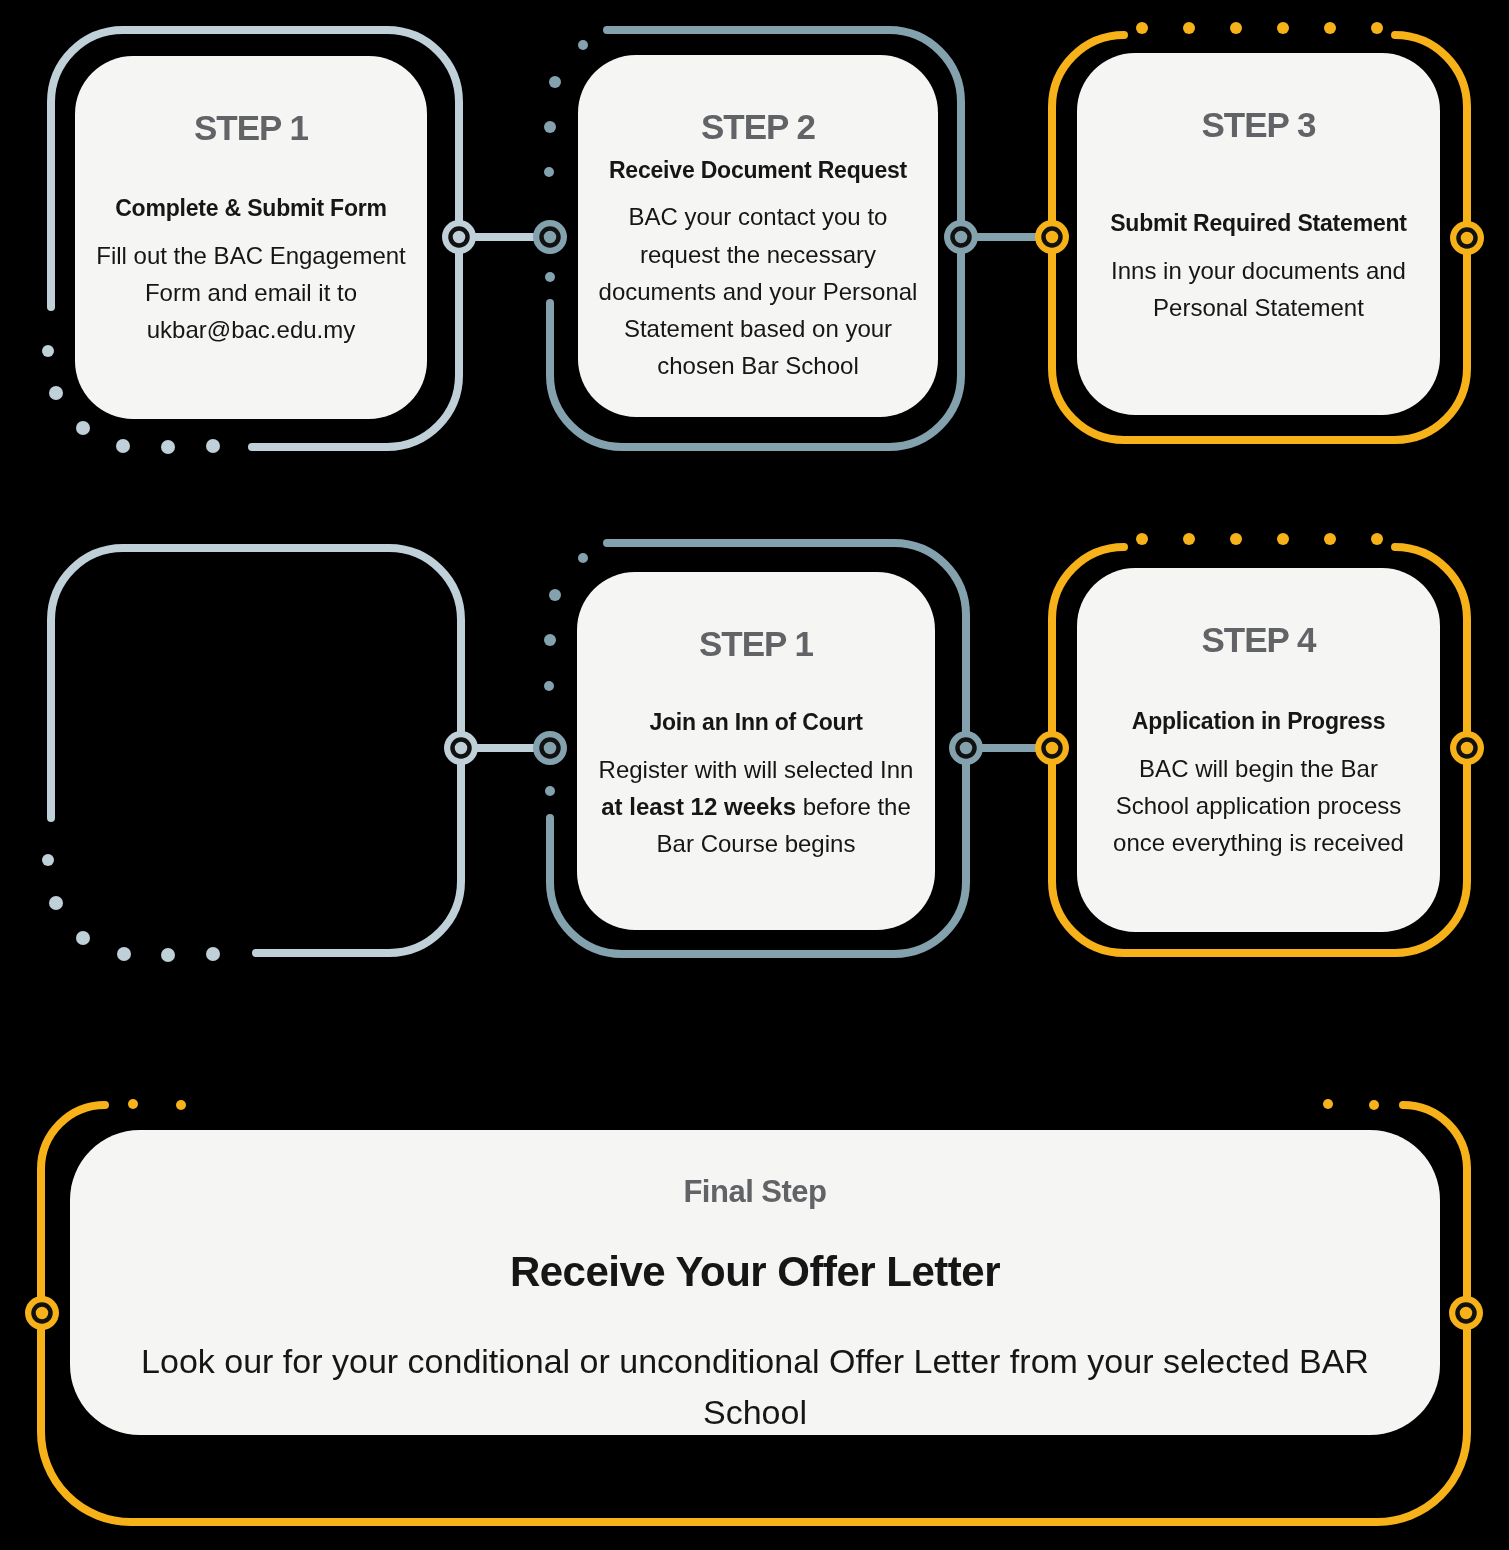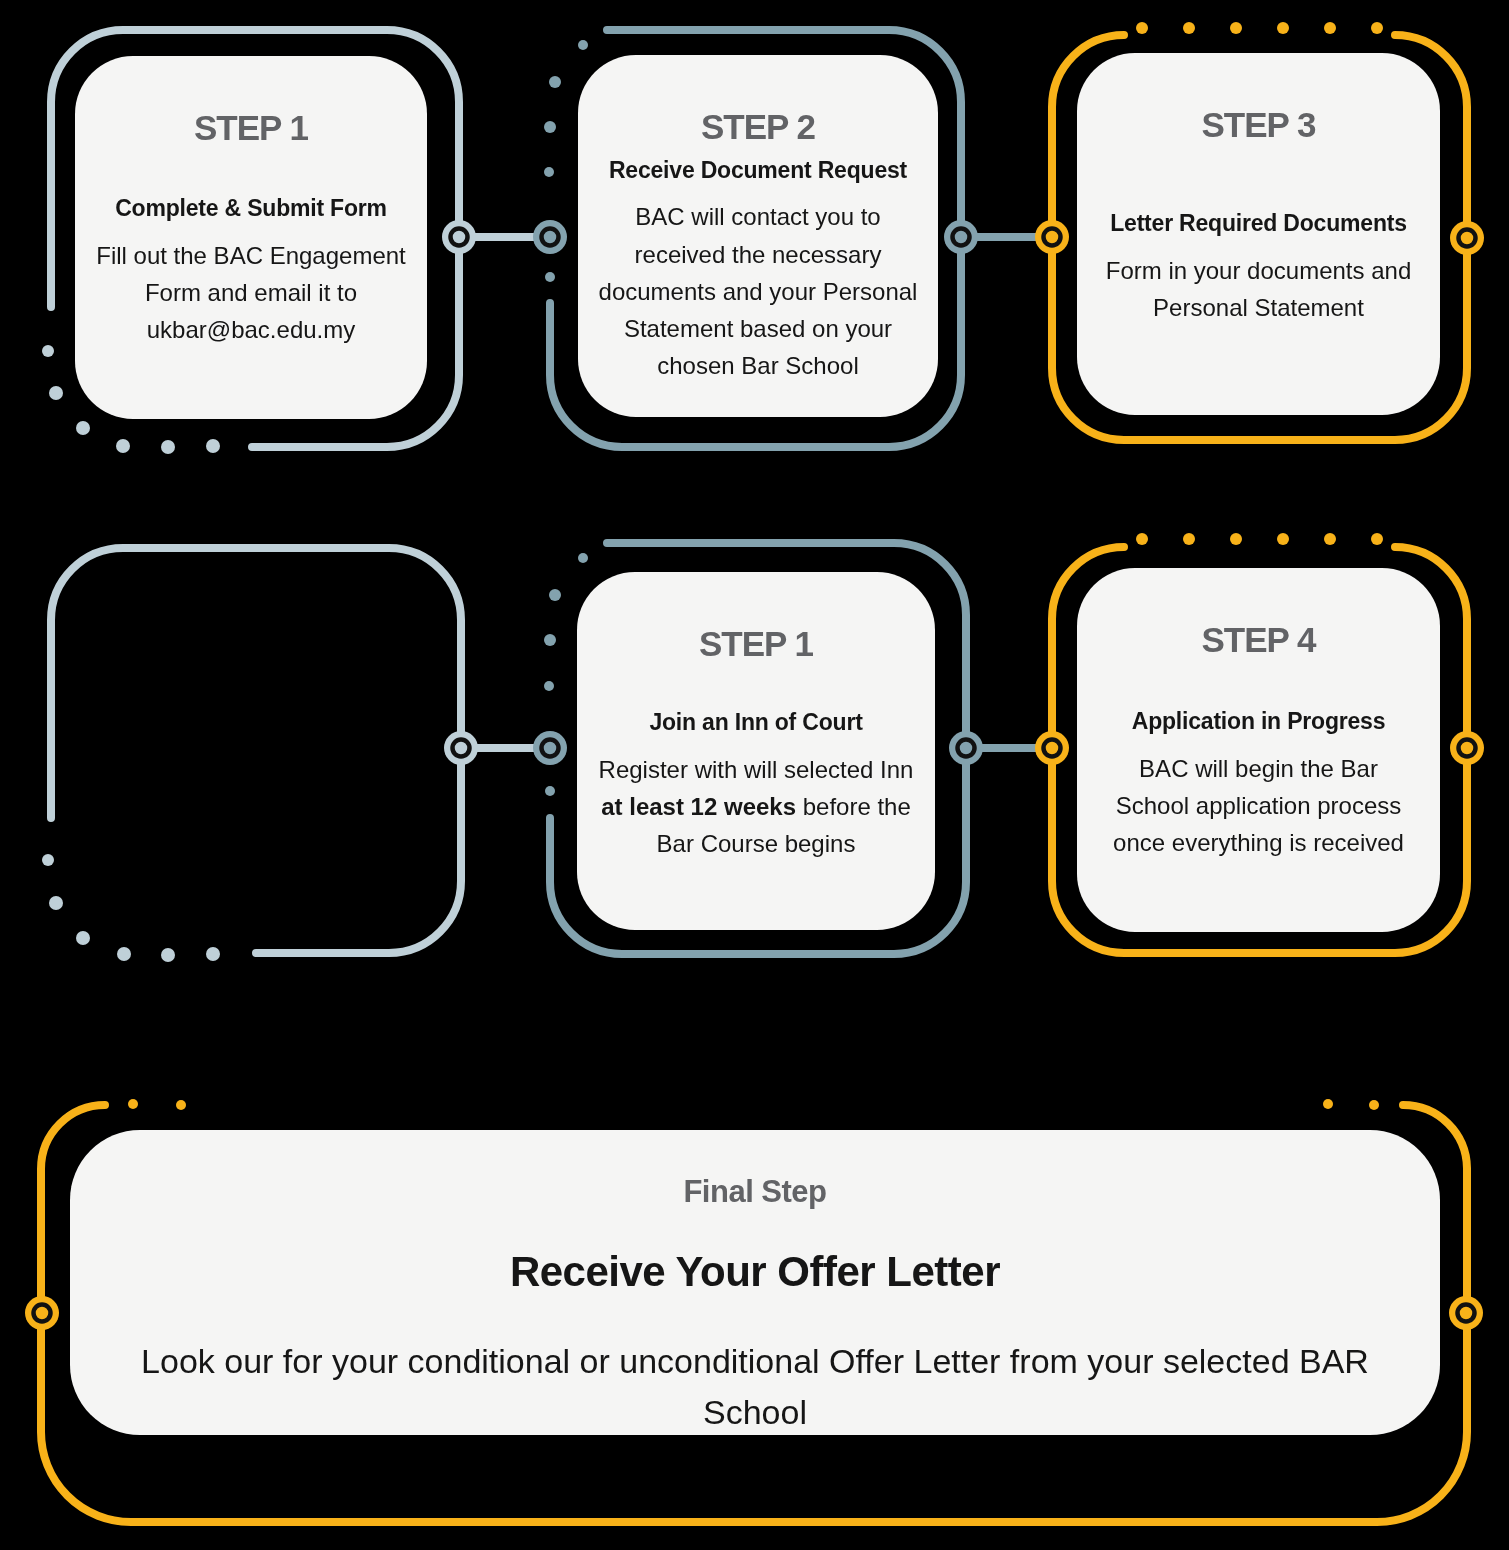--- a/index.html
+++ b/index.html
@@ -229,29 +229,29 @@
     <div class="card-content" data-name="step-content">
       <div class="card-title" data-name="step-title">Complete &amp; Submit Form</div>
       <div class="card-body" data-name="step-body"><span>Fill out the BAC Engagement Form and email it to ukbar@bac.edu.my</span><b></b><span></span></div>
     </div>
   </div>
 
   <div class="card" style="left:578px;top:55px;width:360px;height:362px;" data-name="card-step-2">
     <div class="step-heading" data-name="step-heading">STEP 2</div>
     <div class="card-content" data-name="step-content">
       <div class="card-title" data-name="step-title">Receive Document Request</div>
-      <div class="card-body" data-name="step-body"><span>BAC will contact you to received the necessary documents and your Personal Statement based on your chosen Bar School</span><b></b><span></span></div>
+      <div class="card-body" data-name="step-body"><span>BAC your contact you to request the necessary documents and your Personal Statement based on your chosen Bar School</span><b></b><span></span></div>
     </div>
   </div>
 
   <div class="card" style="left:1077px;top:53px;width:363px;height:362px;" data-name="card-step-3">
     <div class="step-heading" data-name="step-heading">STEP 3</div>
     <div class="card-content" data-name="step-content">
-      <div class="card-title" data-name="step-title">Letter Required Documents</div>
-      <div class="card-body" data-name="step-body"><span>Form in your documents and Personal Statement</span><b></b><span></span></div>
+      <div class="card-title" data-name="step-title">Submit Required Statement</div>
+      <div class="card-body" data-name="step-body"><span>Inns in your documents and Personal Statement</span><b></b><span></span></div>
     </div>
   </div>
 
 
   <div class="card" style="left:577px;top:572px;width:358px;height:358px;" data-name="card-step-5">
     <div class="step-heading" data-name="step-heading">STEP 1</div>
     <div class="card-content" data-name="step-content">
       <div class="card-title" data-name="step-title">Join an Inn of Court</div>
       <div class="card-body" data-name="step-body"><span>Register with will selected Inn </span><b>at least 12 weeks</b><span> before the Bar Course begins</span></div>
     </div>

